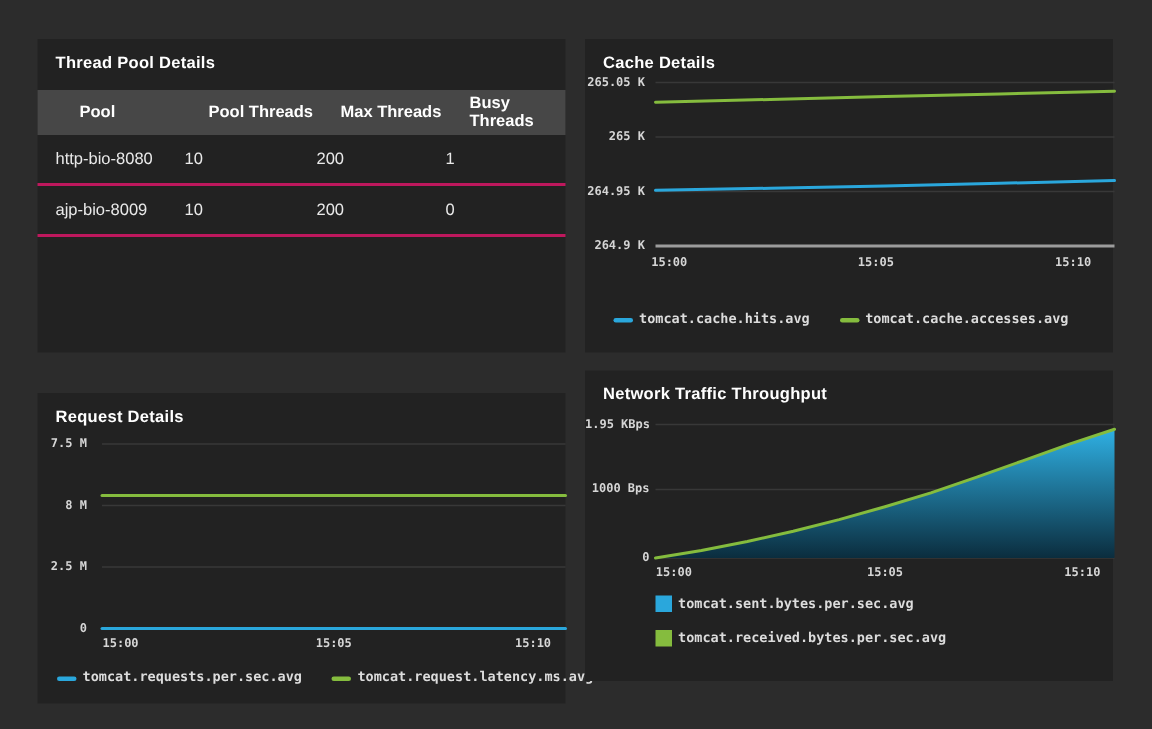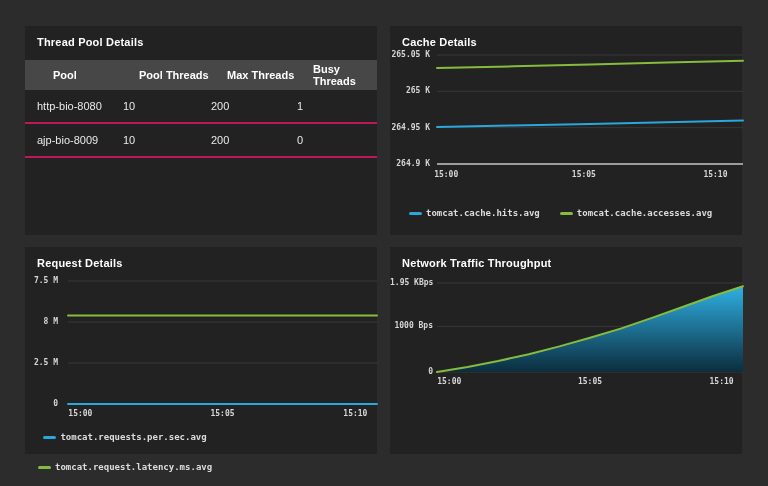--- a/index.html
+++ b/index.html
@@ -1,21 +1,21 @@
 <!DOCTYPE html>
 <html><head>
 <meta charset="utf-8">
 <style>
   html,body{margin:0;padding:0;background:#2c2c2c;}
   .page{position:relative;width:768px;height:486px;background:#2c2c2c;overflow:hidden;
         font-family:"Liberation Sans",sans-serif;}
   .panel{position:absolute;background:#222222;}
   #panel-thread-pool{left:25px;top:26px;width:352px;height:209px;}
   #panel-cache{left:390px;top:26px;width:352px;height:209px;}
-  #panel-request{left:25px;top:247px;width:352px;height:207px;}
+  #panel-request{left:25px;top:262px;width:352px;height:207px;}
   #panel-network{left:390px;top:247px;width:352px;height:207px;}
   .panel-title{position:absolute;left:12px;top:10px;margin:0;font-size:11px;font-weight:bold;
                color:#ffffff;letter-spacing:.2px;}
   
   .tp-table{position:absolute;left:0;right:0;top:34px;font-size:11px;color:#e9e9e9;}
   .tp-row{display:grid;grid-template-columns:86px 88px 86px 1fr;align-items:center;padding-left:12px;}
   .tp-head{background:#474747;height:30px;font-weight:bold;color:#ffffff;padding-left:28px;}
   .tp-body-row{height:32px;border-bottom:2px solid #be185d;}
   
   .chart{position:absolute;left:0;top:0;right:0;bottom:0;}
@@ -103,21 +103,21 @@
           <line x1="0" x2="309" y1="0" y2="0" stroke="#383838" stroke-width="1"></line>
           <line x1="0" x2="309" y1="41.00000000000001" y2="41.00000000000001" stroke="#383838" stroke-width="1"></line>
           <line x1="0" x2="309" y1="82.00000000000001" y2="82.00000000000001" stroke="#383838" stroke-width="1"></line>
           <line x1="0" x2="309" y1="123" y2="123" stroke="#9c9c9c" stroke-width="2"></line>
           <polyline points="0.0,123.0 77.3,123.0 154.5,123.0 231.8,123.0 309.0,123.0" fill="none" stroke="#2aa7dc" stroke-width="2" stroke-linecap="round"></polyline>
           <polyline points="0.0,34.4 77.3,34.4 154.5,34.4 231.8,34.4 309.0,34.4" fill="none" stroke="#85bc3e" stroke-width="2" stroke-linecap="round"></polyline>
         </svg>
         <div class="axis-label xlab" style="left: 55.36px; top: 162px;">15:00</div>
         <div class="axis-label xlab" style="left: 197.5px; top: 162px;">15:05</div>
         <div class="axis-label xlab" style="left: 330.37px; top: 162px;">15:10</div>
-        <div class="legend legend-row" style="left: 13px; top: 185px; gap: 20px; flex-direction: column;">
+        <div class="legend legend-row" style="left: 13px; top: 185px; gap: 20px;">
           <div class="legend-item">
             <span class="swatch-dash" style="background: rgb(42, 167, 220);"></span>
             <span class="legend-label">tomcat.requests.per.sec.avg</span>
           </div>
           <div class="legend-item">
             <span class="swatch-dash" style="background: rgb(133, 188, 62);"></span>
             <span class="legend-label">tomcat.request.latency.ms.avg</span>
           </div>
         </div>
       </div>
@@ -138,16 +138,26 @@
               <stop offset="0" stop-color="#2fb0e3"></stop>
               <stop offset="1" stop-color="#0b2d3e"></stop>
             </linearGradient>
           </defs>
           <path d="M0 89.0 L0.0 89.0 L30.6 84.0 L61.2 78.0 L91.8 71.2 L122.4 63.4 L153.0 54.8 L183.6 45.6 L214.2 35.1 L244.8 24.2 L275.4 13.2 L306.0 3.2 L306 89.0 Z" fill="url(#grad-network)"></path>
           <polyline points="0.0,89.0 30.6,84.0 61.2,78.0 91.8,71.2 122.4,63.4 153.0,54.8 183.6,45.6 214.2,35.1 244.8,24.2 275.4,13.2 306.0,3.2" fill="none" stroke="#85bc3e" stroke-width="2" stroke-linecap="round"></polyline>
         </svg>
         <div class="axis-label xlab" style="left: 59.24px; top: 130px;">15:00</div>
         <div class="axis-label xlab" style="left: 200px; top: 130px;">15:05</div>
         <div class="axis-label xlab" style="left: 331.58px; top: 130px;">15:10</div>
+        <div class="legend legend-col" style="left: 47px; top: 150px; gap: 12px;">
+          <div class="legend-item">
+            <span class="swatch-square" style="background: rgb(42, 167, 220);"></span>
+            <span class="legend-label">tomcat.sent.bytes.per.sec.avg</span>
+          </div>
+          <div class="legend-item">
+            <span class="swatch-square" style="background: rgb(133, 188, 62);"></span>
+            <span class="legend-label">tomcat.received.bytes.per.sec.avg</span>
+          </div>
+        </div>
       </div>
   </section>
 
 </div>
 
 </body></html>

